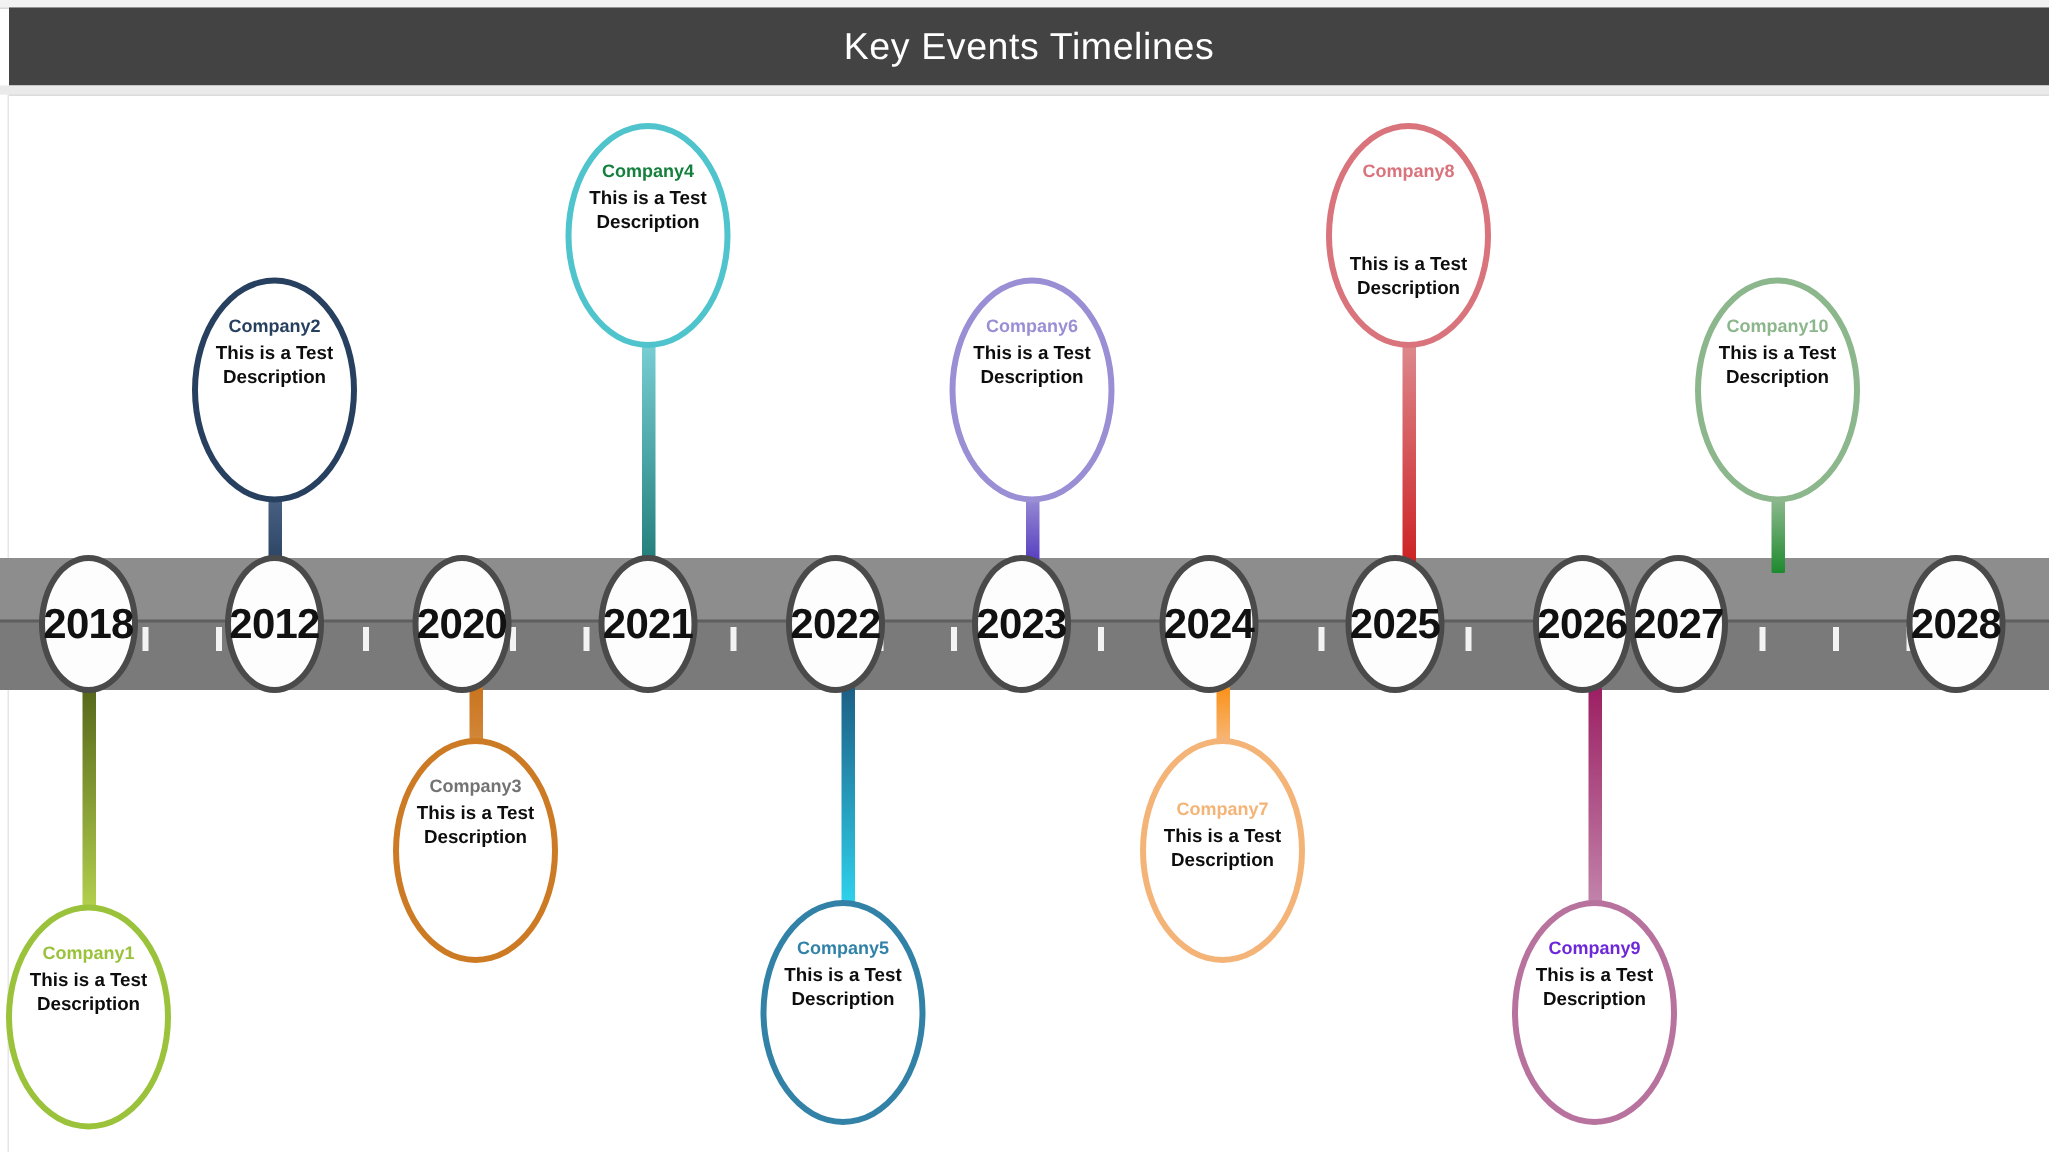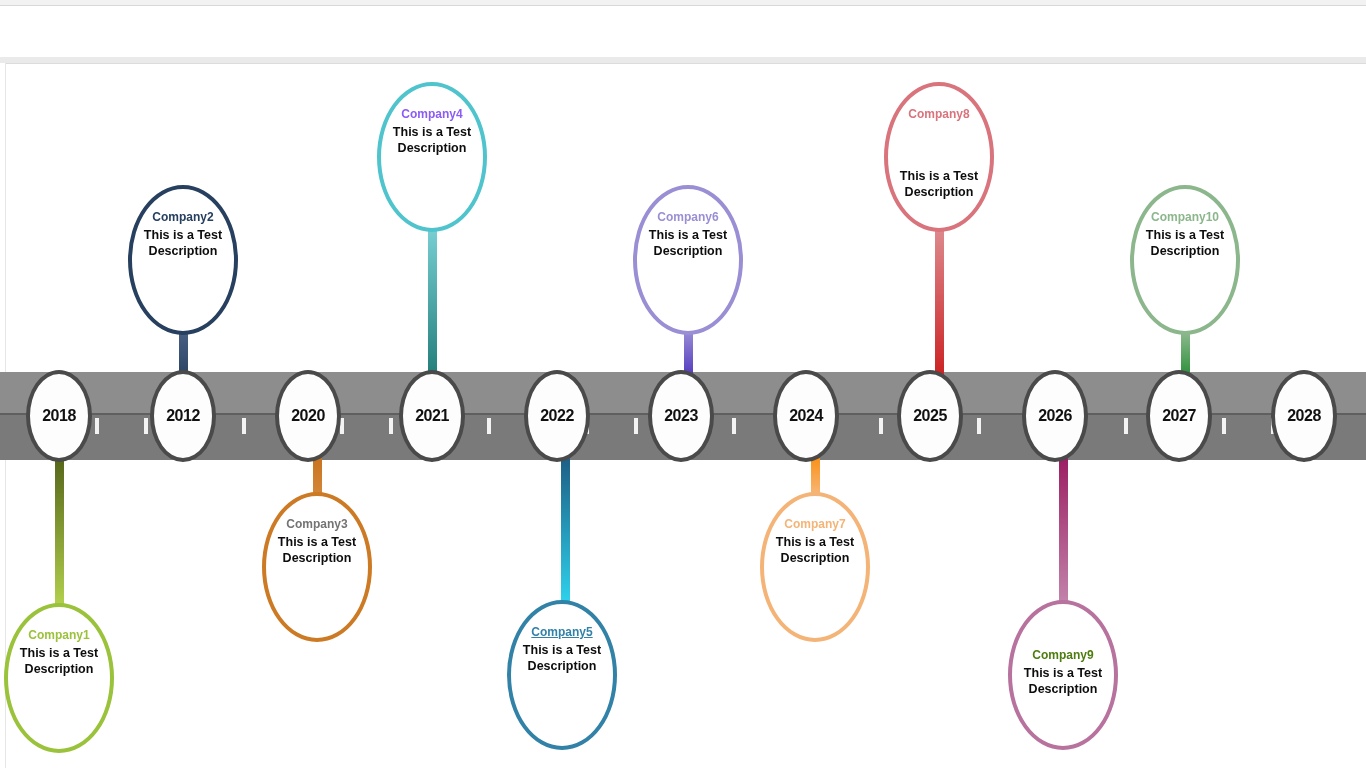--- a/index.html
+++ b/index.html
@@ -104,21 +104,21 @@
     border-radius: 50%;
     background: #fdfdfd;
     border: 4px solid #4a4a4a;
     box-sizing: border-box;
     display: flex;
     align-items: center;
     justify-content: center;
     z-index: 6;
   }
   .year-label {
-    font-size: 16px;
+    font-size: 28px;
     font-weight: bold;
     color: #111111;
     font-family: "Liberation Sans", sans-serif;
     letter-spacing: -0.5px;
   }
 
   
   .stem {
     position: absolute;
     width: 9px;
@@ -160,20 +160,23 @@
     width: 88px;
   }
 </style>
 </head>
 <body>
 
 <div id="canvas">
 
   <div id="top-strip"></div>
 
+  <div id="title-bar">
+    <span id="title-text">Key Events Timelines</span>
+  </div>
   <div id="title-underline"></div>
   <div id="left-rail"></div>
 
   <div id="road">
     <div id="road-upper"></div>
     <div id="road-lower"></div>
     <div id="road-centerline"></div>
     <div id="road-dashes">
         <div class="road-dash" style="left: 46px; background: rgb(243, 243, 243);"></div>
         <div class="road-dash" style="left: 95px; background: rgb(243, 243, 243);"></div>
@@ -238,62 +241,62 @@
       </div>
       <div class="year-node" style="left: 773px; top: 370px; border-color: rgb(74, 74, 74);">
         <span class="year-label">2024</span>
       </div>
       <div class="year-node" style="left: 897px; top: 370px; border-color: rgb(74, 74, 74);">
         <span class="year-label">2025</span>
       </div>
       <div class="year-node" style="left: 1022px; top: 370px; border-color: rgb(74, 74, 74);">
         <span class="year-label">2026</span>
       </div>
-      <div class="year-node" style="left: 1146px; top: 370px; border-color: rgb(74, 74, 74);">
+      <div class="year-node" style="left: 1086px; top: 370px; border-color: rgb(74, 74, 74);">
         <span class="year-label">2027</span>
       </div>
       <div class="year-node" style="left: 1271px; top: 370px; border-color: rgb(74, 74, 74);">
         <span class="year-label">2028</span>
       </div>
     </div>
   <div id="bubbles-layer">
       <div class="bubble" style="left: 4px; top: 603px; border-color: rgb(154, 194, 59);">
         <div class="bubble-title" style="color: rgb(154, 194, 59);">Company1</div>
         <div class="bubble-desc">This is a Test Description</div>
       </div>
       <div class="bubble" style="left: 128px; top: 185px; border-color: rgb(39, 64, 95);">
         <div class="bubble-title" style="color: rgb(39, 64, 95);">Company2</div>
         <div class="bubble-desc">This is a Test Description</div>
       </div>
       <div class="bubble" style="left: 262px; top: 492px; border-color: rgb(205, 122, 37);">
         <div class="bubble-title" style="color: #737373;">Company3</div>
         <div class="bubble-desc">This is a Test Description</div>
       </div>
       <div class="bubble" style="left: 377px; top: 82px; border-color: rgb(79, 196, 205);">
-        <div class="bubble-title" style="color: #8b5cf6;">Company4</div>
+        <div class="bubble-title" style="color: #15803d;">Company4</div>
         <div class="bubble-desc">This is a Test Description</div>
       </div>
       <div class="bubble" style="left: 507px; top: 600px; border-color: rgb(50, 130, 168);">
-        <div class="bubble-title" style="color: rgb(50, 130, 168); text-decoration: underline;">Company5</div>
+        <div class="bubble-title" style="color: rgb(50, 130, 168);">Company5</div>
         <div class="bubble-desc">This is a Test Description</div>
       </div>
       <div class="bubble" style="left: 633px; top: 185px; border-color: rgb(154, 143, 212);">
         <div class="bubble-title" style="color: rgb(154, 143, 212);">Company6</div>
         <div class="bubble-desc">This is a Test Description</div>
       </div>
       <div class="bubble" style="left: 760px; top: 492px; border-color: rgb(244, 180, 119);">
-        <div class="bubble-title" style="color: rgb(244, 180, 119);">Company7</div>
+        <div class="bubble-title" style="color: rgb(244, 180, 119); margin-top: 15px;">Company7</div>
         <div class="bubble-desc">This is a Test Description</div>
       </div>
       <div class="bubble" style="left: 884px; top: 82px; border-color: rgb(217, 115, 124); gap: 44px;">
         <div class="bubble-title" style="color: rgb(217, 115, 124);">Company8</div>
         <div class="bubble-desc">This is a Test Description</div>
       </div>
       <div class="bubble" style="left: 1008px; top: 600px; border-color: rgb(184, 114, 158);">
-        <div class="bubble-title" style="color: #4d7c0f; margin-top: 23px;">Company9</div>
+        <div class="bubble-title" style="color: #6d28d9;">Company9</div>
         <div class="bubble-desc">This is a Test Description</div>
       </div>
       <div class="bubble" style="left: 1130px; top: 185px; border-color: rgb(140, 182, 140);">
         <div class="bubble-title" style="color: rgb(140, 182, 140);">Company10</div>
         <div class="bubble-desc">This is a Test Description</div>
       </div>
     </div>
 
 </div>
 

